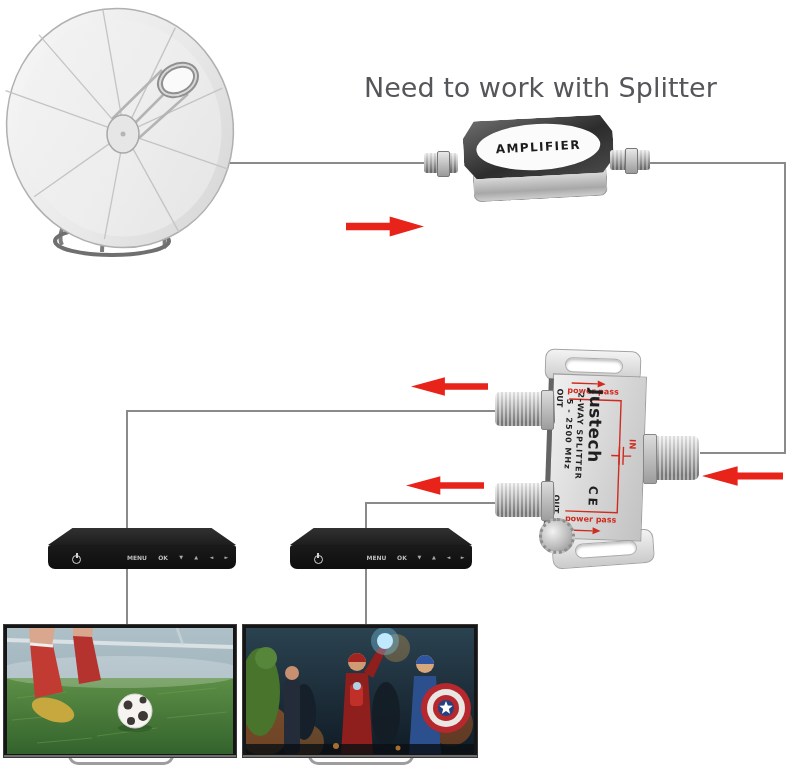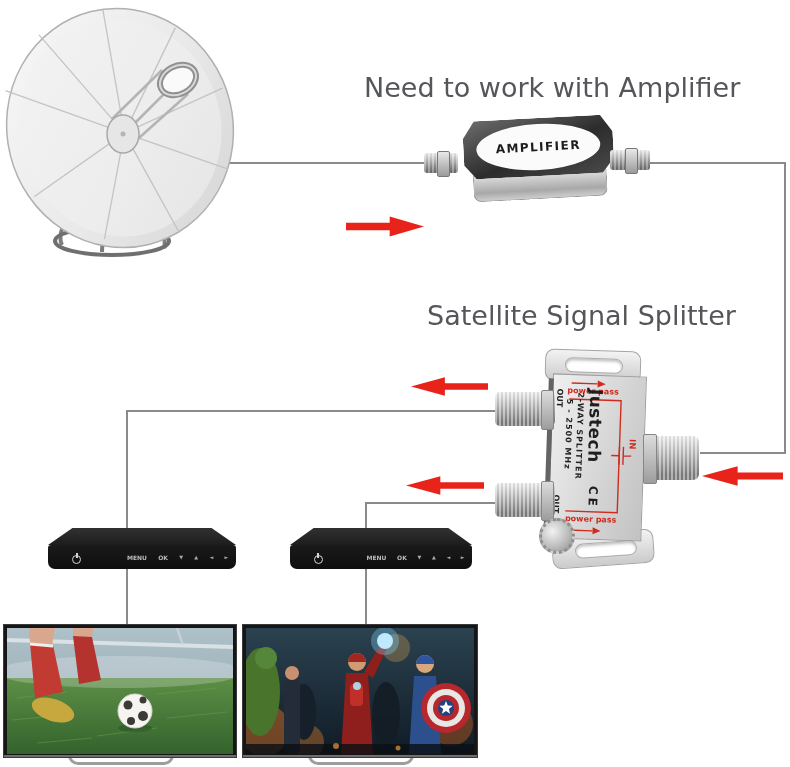--- a/index.html
+++ b/index.html
@@ -148,22 +148,21 @@
       <line x1="110" y1="115" x2="160" y2="66"></line>
     </g>
     <g transform="rotate(-28 176 76)">
       <ellipse cx="176" cy="76" rx="19" ry="14" fill="#fafafa" stroke="#909090" stroke-width="6"></ellipse>
       <ellipse cx="176" cy="76" rx="19" ry="14" fill="none" stroke="#d8d8d8" stroke-width="2"></ellipse>
     </g>
     <ellipse cx="121" cy="130" rx="16" ry="19" fill="#e6e6e6" stroke="#a8a8a8" stroke-width="1.5"></ellipse>
     <circle cx="121" cy="130" r="2.5" fill="#b5b5b5"></circle>
   </svg>
 
-  <div class="heading" style="left:364px;top:72px;">Need to work with Amplifier</div>
-  <div class="heading" style="left:427px;top:300px;">Satellite Signal Splitter</div>
+  <div class="heading" style="left:364px;top:72px;">Need to work with Splitter</div>
 
   <div class="arrow right" style="left:346px;top:215px;width:78px;height:23px;"></div>
   <div class="arrow left" style="left:411px;top:376px;width:77px;height:21px;"></div>
   <div class="arrow left" style="left:406px;top:475px;width:78px;height:21px;"></div>
   <div class="arrow left" style="left:702px;top:465px;width:81px;height:22px;"></div>
 
   <div class="amplifier">
     <div class="amp-plug amp-plug-left"></div>
     <div class="amp-body">
       <div class="amp-face">

